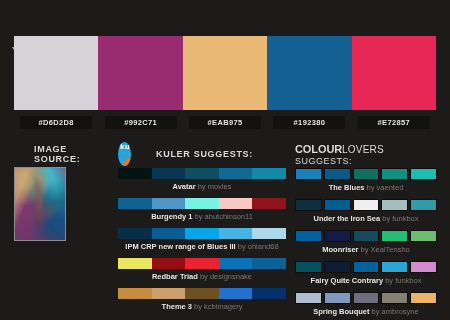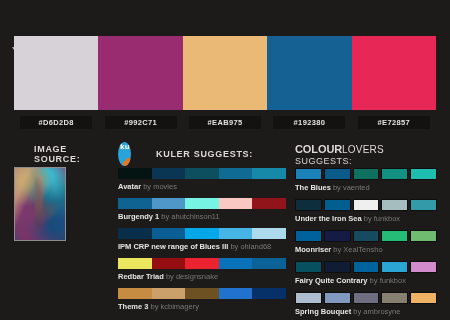--- a/index.html
+++ b/index.html
@@ -85,21 +85,21 @@
       linear-gradient(70deg, rgba(20,70,110,.5) 55%, rgba(20,70,110,0) 78%);
   }
   #image-source-thumb .fig{
     position:absolute;left:40%;top:10%;width:16%;height:72%;
     background:linear-gradient(180deg,#f2b97a,#d9613f 55%,#8f2f4e);
     filter:blur(1.2px);opacity:.9;border-radius:40% 40% 20% 20%;
   }
 
   
   .plist{margin-top:6px;}
-  .pitem{margin-bottom:5px;}
+  .pitem{margin-bottom:5px;text-align:center;}
 
   .bar{height:11px;display:flex;width:100%;}
   .bar .sw{flex:1 1 0;height:11px;}
 
   .bar-gapped{height:12px;display:flex;width:100%;gap:2px;}
   .bar-gapped .sw{flex:1 1 0;height:12px;border:1px solid #0e0e0e;box-sizing:border-box;}
 
   .caption{font-size:7.5px;line-height:12px;margin-top:2px;white-space:nowrap;overflow:hidden;}
   .caption .nm{font-weight:700;color:#e8e6e4;}
   .caption .by{color:#7a7876;font-weight:400;}

